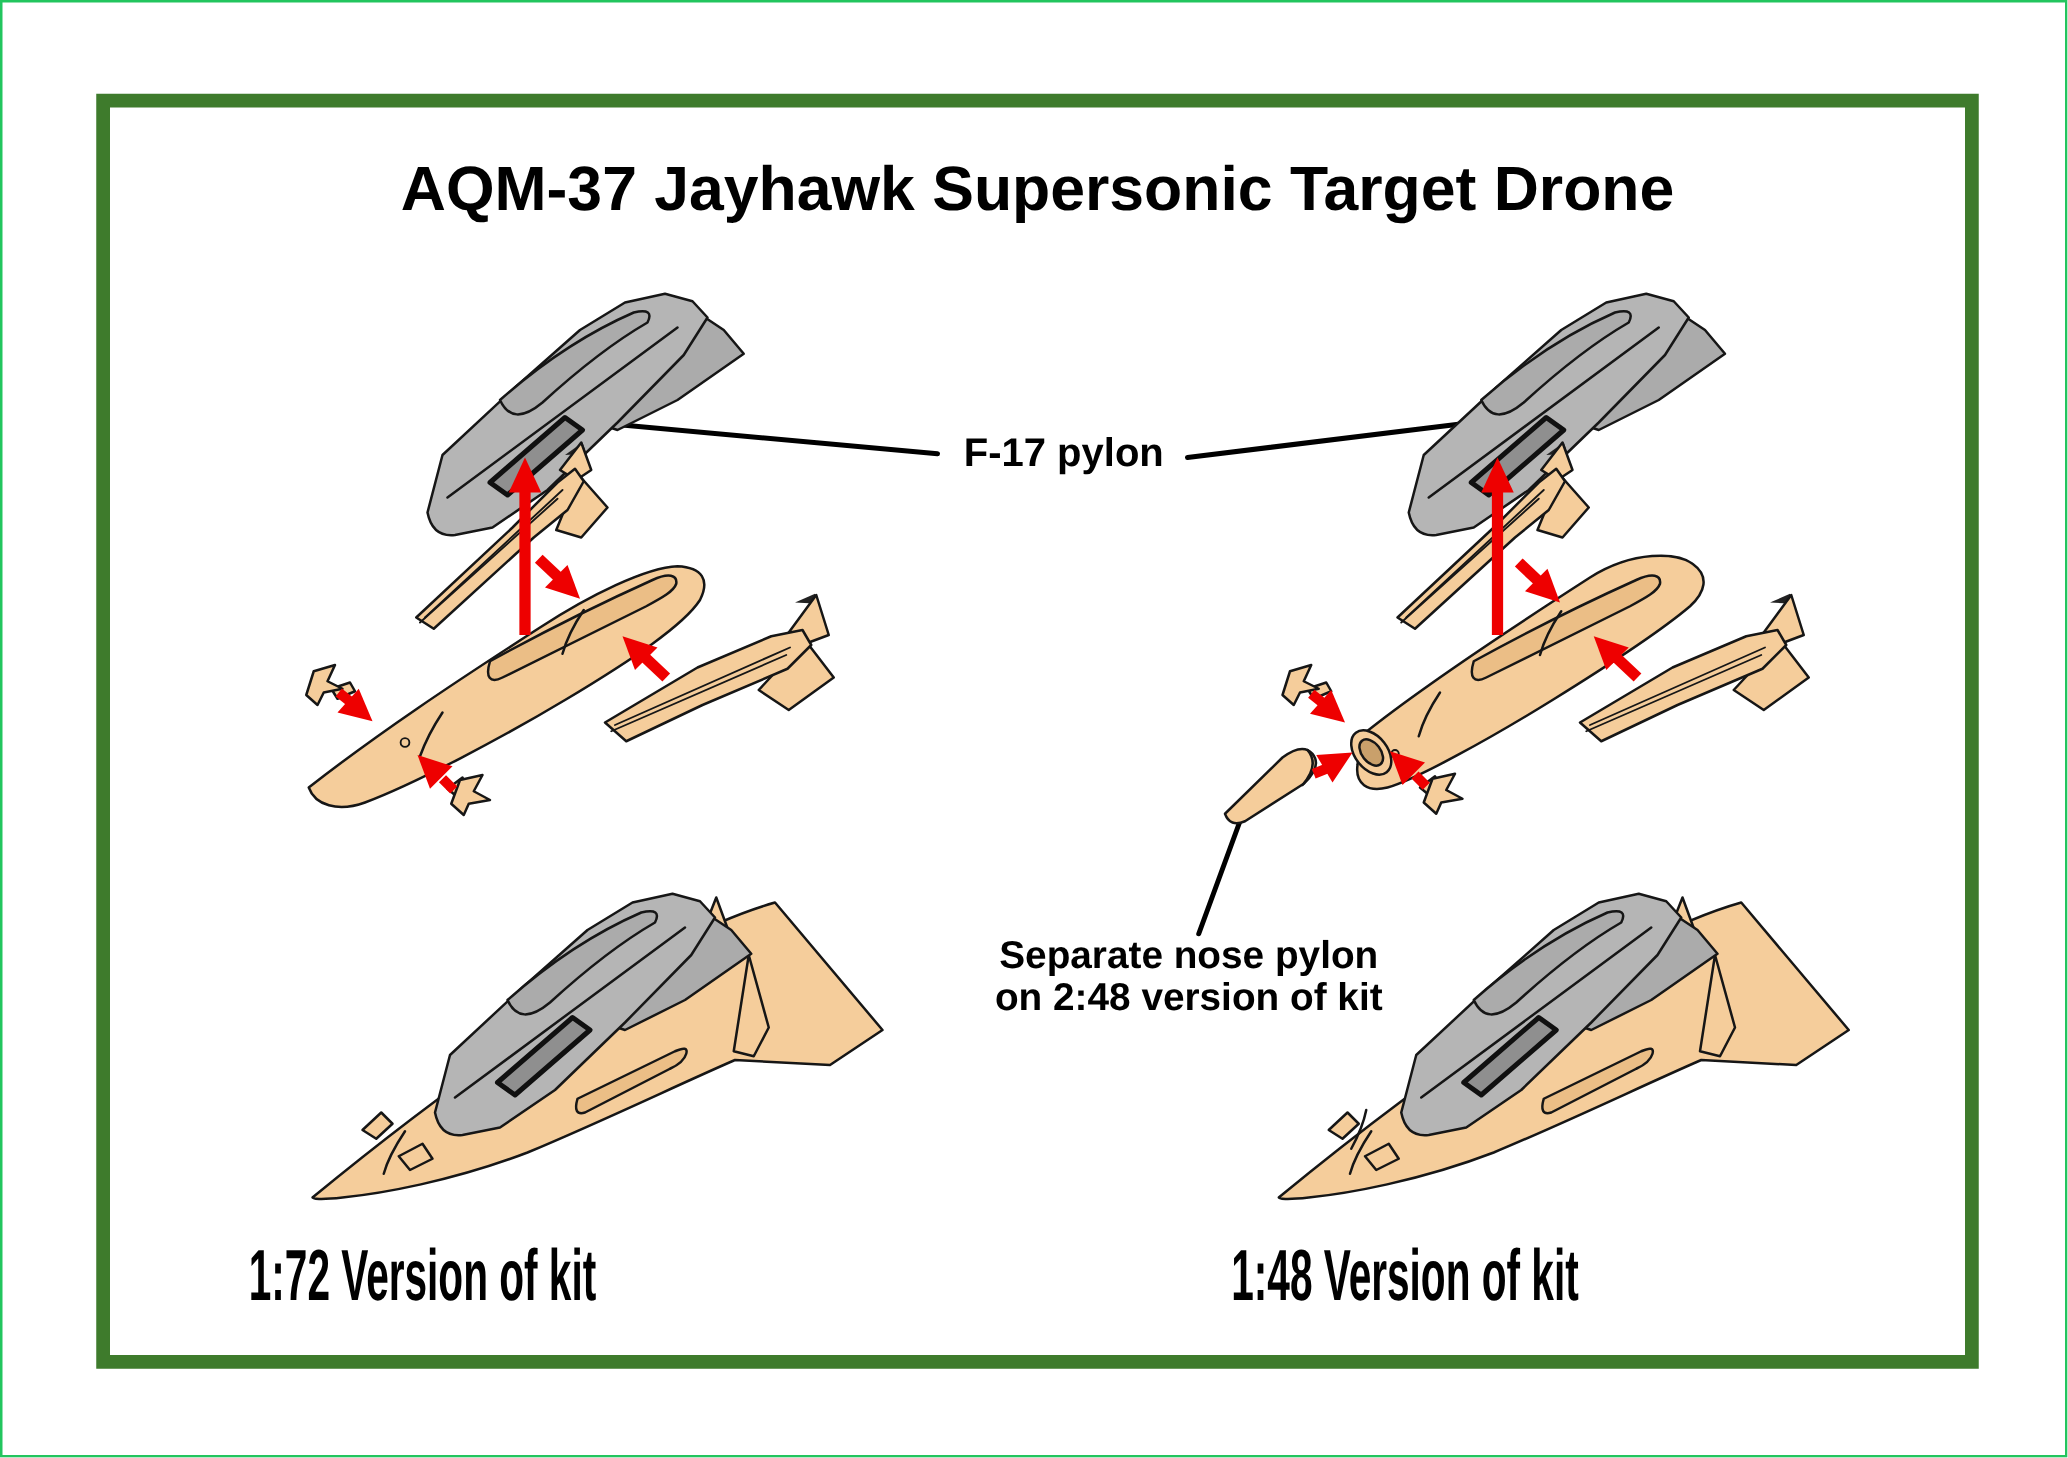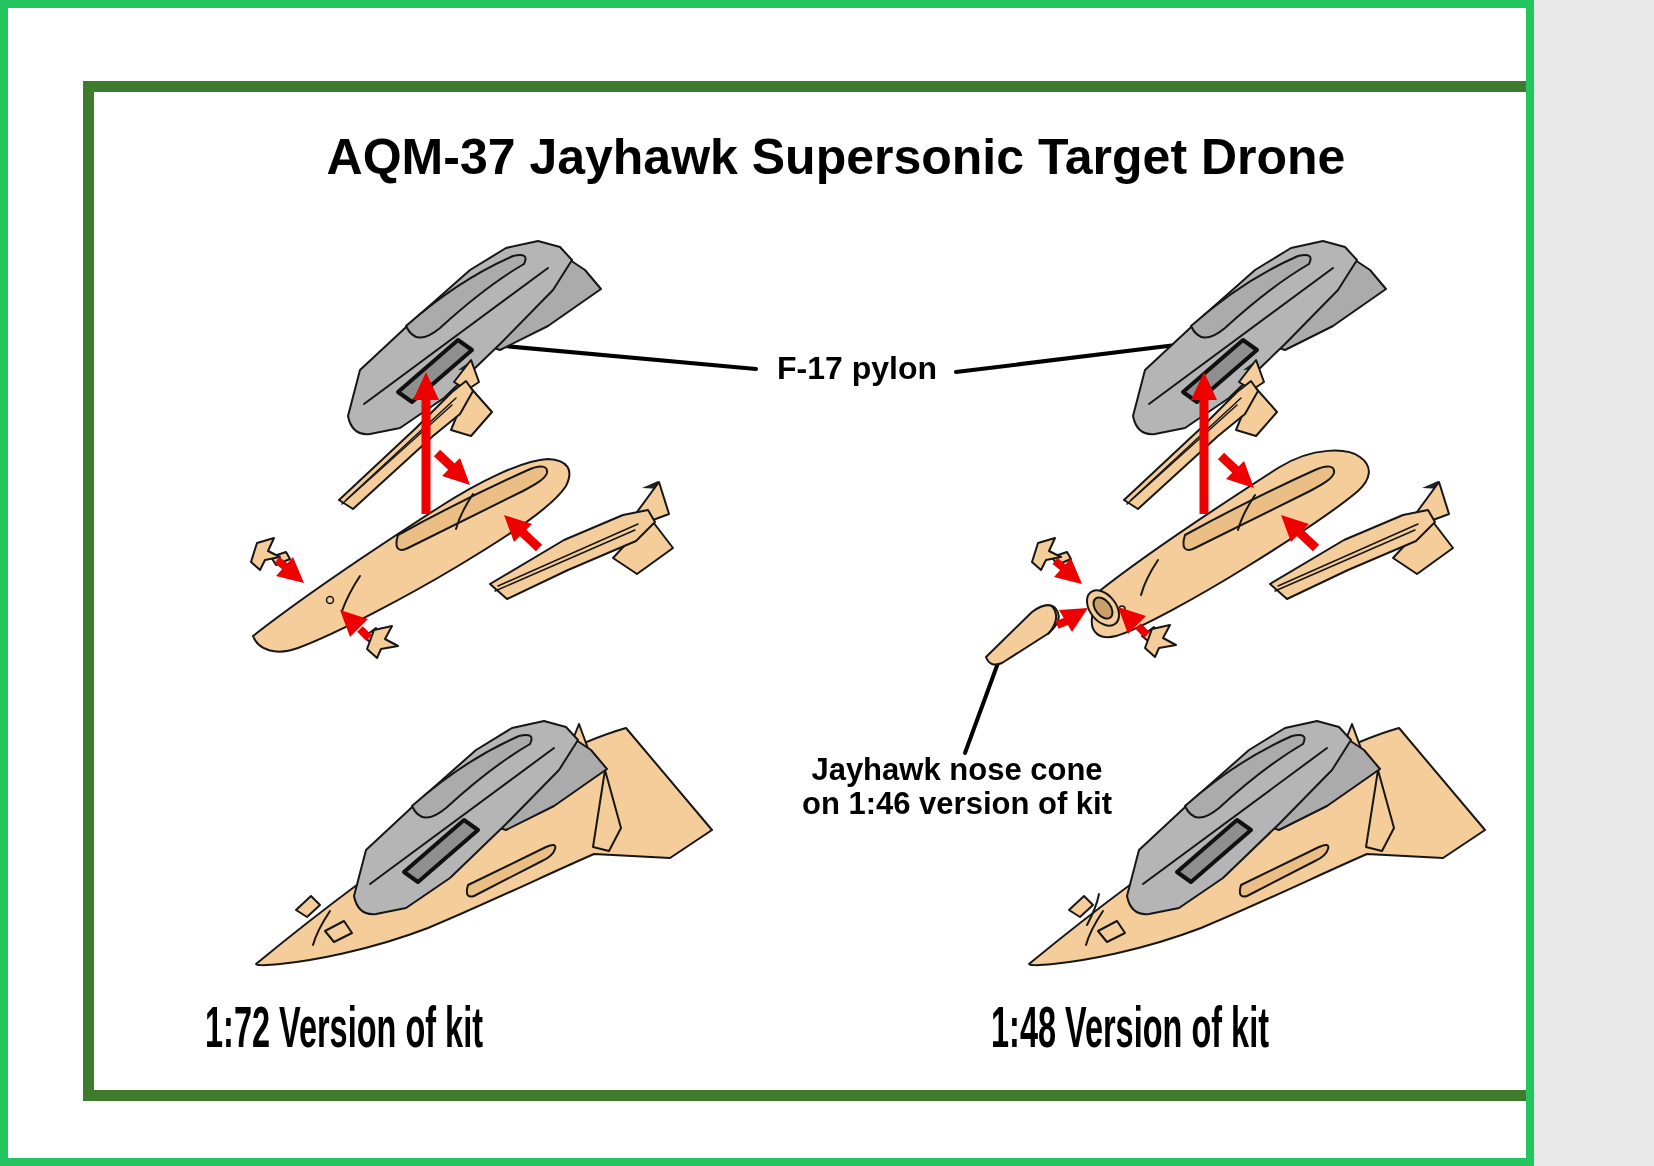--- a/index.html
+++ b/index.html
@@ -1,20 +1,20 @@
 <!DOCTYPE html>
 <html><head>
 <meta charset="utf-8">
 <style>
   html,body{margin:0;padding:0;background:#e8e8e8;}
   .page{
     position:relative;
-    width:1534px;height:1166px;
+    width:1654px;height:1166px;
     background:#ffffff;
-    border:8px solid #22c55e;
+    border:2px solid #22c55e;
     box-sizing:border-box;
     overflow:hidden;
     font-family:"Liberation Sans", sans-serif;
   }
   .frame{
     position:absolute;left:75px;top:73px;width:1506px;height:1020px;
     border:11px solid #3e7b2c;box-sizing:border-box;
   }
   .title{
     position:absolute;left:75px;top:120px;width:1506px;
@@ -189,20 +189,20 @@
     <use href="#droneA"></use>
     <g>
       <use href="#droneA" transform="translate(773,0)"></use>
       <path class="ink" d="M1079,917 C1085,906 1089,896 1091,886"></path>
     </g>
   </svg>
 
   <div class="lbl lbl-f16">F-17 pylon</div>
 
   <div class="lbl lbl-nose">
-    <div>Jayhawk nose cone</div>
-    <div>on 1:46 version of kit</div>
+    <div>Separate nose pylon</div>
+    <div>on 2:48 version of kit</div>
   </div>
 
   <div class="caption cap-left">1:72 Version of kit</div>
   <div class="caption cap-right">1:48 Version of kit</div>
 
 </div>
 
 </body></html>

